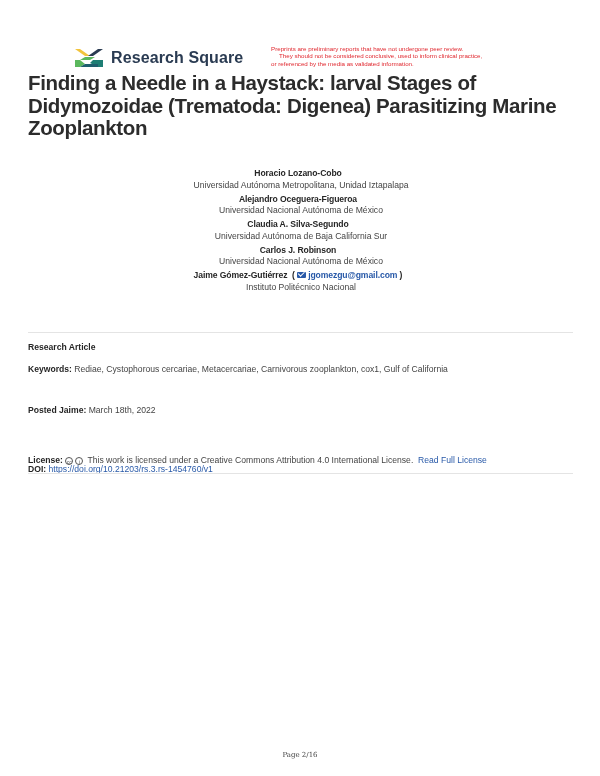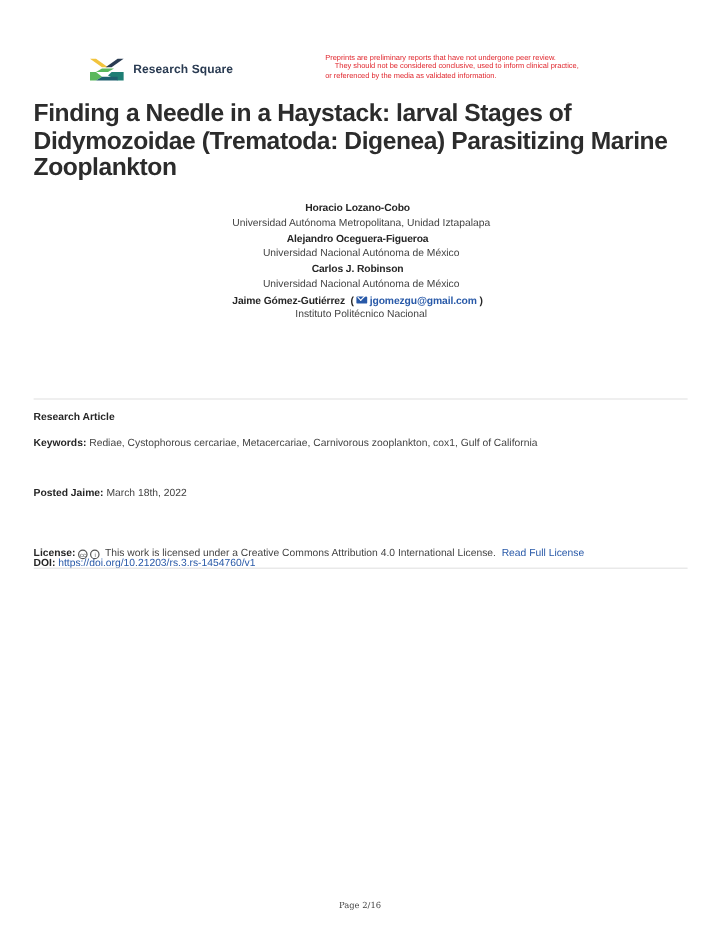--- a/index.html
+++ b/index.html
@@ -3,29 +3,29 @@
 <meta charset="utf-8">
 <style>
   html, body { margin: 0; padding: 0; }
   body {
     width: 600px; height: 776px; background: #ffffff; position: relative;
     font-family: "Liberation Sans", sans-serif; color: #333333; overflow: hidden;
   }
   .header { position: absolute; left: 74px; top: 44px; width: 480px; height: 30px; }
   .logo { position: absolute; left: 0; top: 2px; display: flex; align-items: center; }
   .logo svg { width: 30px; height: 24px; }
-  .logo-text { font-size: 10px; font-weight: bold; color: #2a3b52; margin-left: 7px; letter-spacing: 0.1px; }
+  .logo-text { font-size: 16px; font-weight: bold; color: #2a3b52; margin-left: 7px; letter-spacing: 0.1px; }
   .notice {
     position: absolute; left: 197px; top: 1px; width: 290px;
     font-size: 6.2px; line-height: 7.4px; color: #e0262d;
   }
   .notice span { display: block; white-space: nowrap; }
   .notice span:nth-child(2) { padding-left: 8px; }
   .title {
-    position: absolute; left: 28px; top: 84px; width: 540px;
+    position: absolute; left: 28px; top: 72px; width: 540px;
     font-size: 20.5px; line-height: 22.5px; font-weight: bold; color: #2c2c2c;
     letter-spacing: -0.35px; margin: 0;
   }
   .authors { position: absolute; left: 28px; top: 167px; width: 540px; text-align: center; }
   .author-name { font-size: 8.6px; font-weight: bold; color: #262626; height: 12.5px; line-height: 12.5px; letter-spacing: -0.1px; }
   .affil { font-size: 8.6px; color: #444; padding-left: 6px; height: 13px; line-height: 11.5px; }
   .email { color: #2859a8; font-weight: bold; }
   .email-icon { display: inline-block; width: 9px; height: 6px; background: #2859a8; position: relative; vertical-align: 0px; margin-right: 2px; border-radius: 1px; }
   .email-icon:after { content: ""; position: absolute; left: 1px; top: 0; width: 5px; height: 3px; border-left: 1px solid #fff; border-bottom: 1px solid #fff; transform: rotate(-45deg) translate(0,-1px); transform-origin: center; left: 1.5px; top: -0.5px; }
   .divider { position: absolute; left: 28px; width: 545px; height: 1px; background: #e4e4e4; }
@@ -62,20 +62,24 @@
 <div class="authors">
   <div>
     <div class="author-name">Horacio Lozano-Cobo</div>
     <div class="affil">Universidad Autónoma Metropolitana, Unidad Iztapalapa</div>
   </div>
   <div>
     <div class="author-name">Alejandro Oceguera-Figueroa</div>
     <div class="affil">Universidad Nacional Autónoma de México</div>
   </div>
   <div>
+    <div class="author-name">Claudia A. Silva-Segundo</div>
+    <div class="affil">Universidad Autónoma de Baja California Sur</div>
+  </div>
+  <div>
     <div class="author-name">Carlos J. Robinson</div>
     <div class="affil">Universidad Nacional Autónoma de México</div>
   </div>
   <div>
     <div class="author-name">
       <span>Jaime Gómez-Gutiérrez</span>
       <span>&nbsp;(&nbsp;</span><span class="email-icon"></span><span class="email">jgomezgu@gmail.com</span><span>&nbsp;)</span>
     </div>
     <div class="affil">Instituto Politécnico Nacional</div>
   </div>

